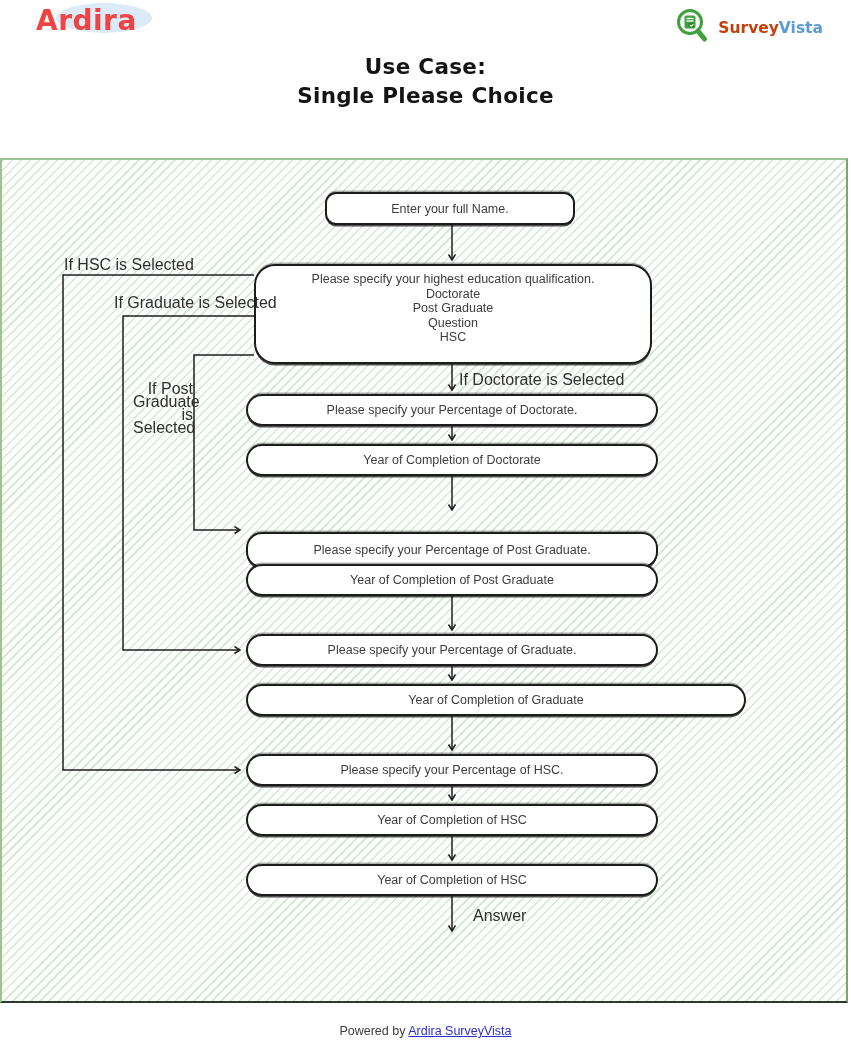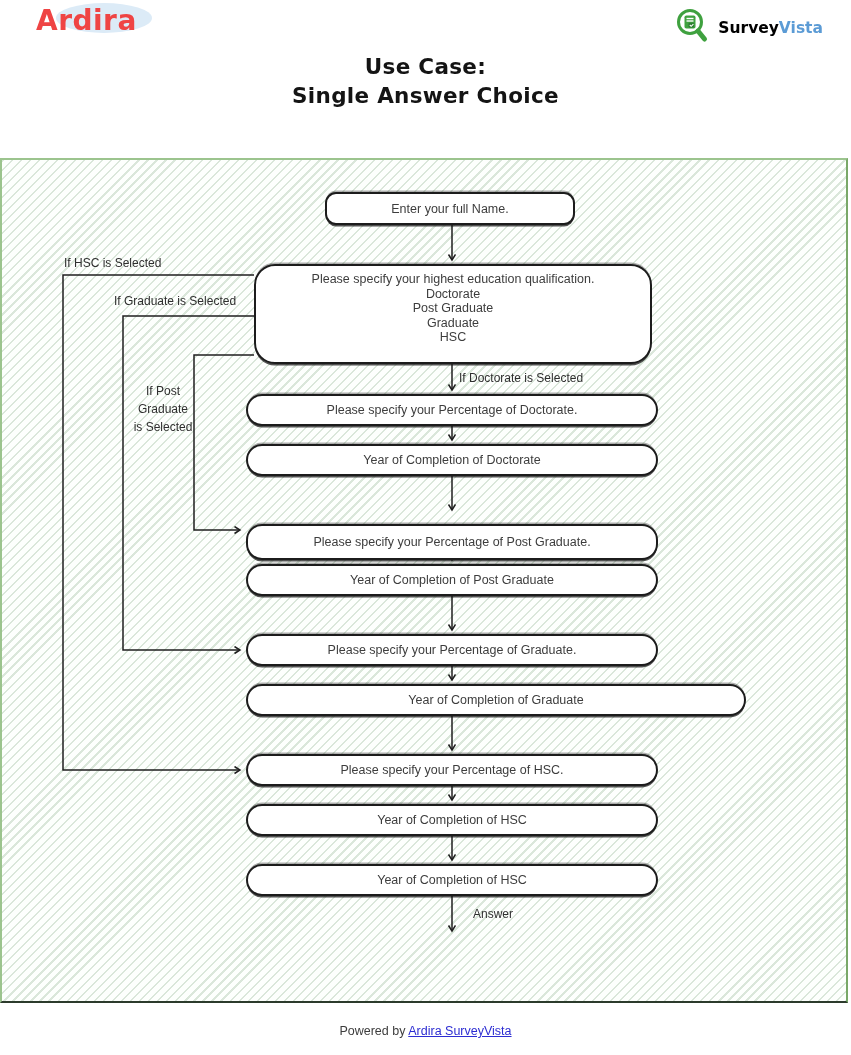--- a/index.html
+++ b/index.html
@@ -39,21 +39,21 @@
   }
   .sv-logo {
     position: absolute;
     right: 28px;
     top: 6px;
     display: flex;
     align-items: center;
     gap: 5px;
   }
   .sv-text { font-family: "DejaVu Sans", sans-serif; font-size: 15.5px; font-weight: 700; }
-  .sv-survey { color: #000000; }
+  .sv-survey { color: #c2410c; }
   .sv-vista { color: #5b9bd5; }
 
   .title {
     position: absolute;
     left: 0;
     top: 52px;
     width: 851px;
     text-align: center;
     font-family: "DejaVu Sans", sans-serif;
     font-size: 21.5px;
@@ -104,25 +104,25 @@
     border-radius: 30px;
     display: flex;
     align-items: center;
     justify-content: center;
     text-align: center;
     font-size: 12.5px;
     color: #3d3d3d;
   }
   .edge-label {
     position: absolute;
-    font-size: 12px;
+    font-size: 16px;
     color: #2f2f2f;
     white-space: nowrap;
   }
-  .edge-label.wrap { white-space: normal; text-align: center; line-height: 18px; }
+  .edge-label.wrap { white-space: normal; text-align: right; line-height: 13px; }
 
   
   .footer {
     position: absolute;
     left: 0;
     top: 1024px;
     width: 851px;
     text-align: center;
     font-size: 12.5px;
     color: #3c3c3c;
@@ -149,21 +149,21 @@
         <rect x="15.5" y="16.8" width="5.5" height="4.6" rx="1" fill="#2e7d32"></rect>
         <path d="M16.8,19 l1.4,1.3 l2.2,-2.2" fill="none" stroke="#ffffff" stroke-width="1.1"></path>
         <line x1="25" y1="25" x2="31.5" y2="33" stroke="#3fa13f" stroke-width="5" stroke-linecap="round"></line>
       </svg>
     </span>
     <span class="sv-text"><span class="sv-survey">Survey</span><span class="sv-vista">Vista</span></span>
   </div>
 
   <div class="title">
     <div>Use Case:</div>
-    <div>Single Answer Choice</div>
+    <div>Single Please Choice</div>
   </div>
 
   <div class="diagram">
 
     <svg class="connectors" viewBox="0 0 844 841">
       <defs>
         <marker id="arrow" markerWidth="10" markerHeight="10" refX="6.5" refY="4" orient="auto" markerUnits="userSpaceOnUse">
           <path d="M1,0.5 L6.5,4 L1,7.5" fill="none" stroke="#1f1f1f" stroke-width="1.5"></path>
         </marker>
       </defs>
@@ -186,33 +186,33 @@
     </svg>
 
     <div class="fbox rounded-more" style="left:323px; top:32px; width:250px; height:33px;">
       <span>Enter your full Name.</span>
     </div>
 
     <div class="fbox multi rounded-more" style="left:252px; top:104px; width:398px; height:100px;">
       <div>Please specify your highest education qualification.</div>
       <div>Doctorate</div>
       <div>Post Graduate</div>
-      <div>Graduate</div>
+      <div>Question</div>
       <div>HSC</div>
     </div>
 
     <div class="fbox" style="left:244px; top:234px; width:412px; height:32px;">
       <span>Please specify your Percentage of Doctorate.</span>
     </div>
 
     <div class="fbox" style="left:244px; top:284px; width:412px; height:32px;">
       <span>Year of Completion of Doctorate</span>
     </div>
 
-    <div class="fbox" style="left:244px; top:364px; width:412px; height:36px;">
+    <div class="fbox" style="left:244px; top:372px; width:412px; height:36px;">
       <span>Please specify your Percentage of Post Graduate.</span>
     </div>
 
     <div class="fbox" style="left:244px; top:404px; width:412px; height:32px;">
       <span>Year of Completion of Post Graduate</span>
     </div>
 
     <div class="fbox" style="left:244px; top:474px; width:412px; height:32px;">
       <span>Please specify your Percentage of Graduate.</span>
     </div>

